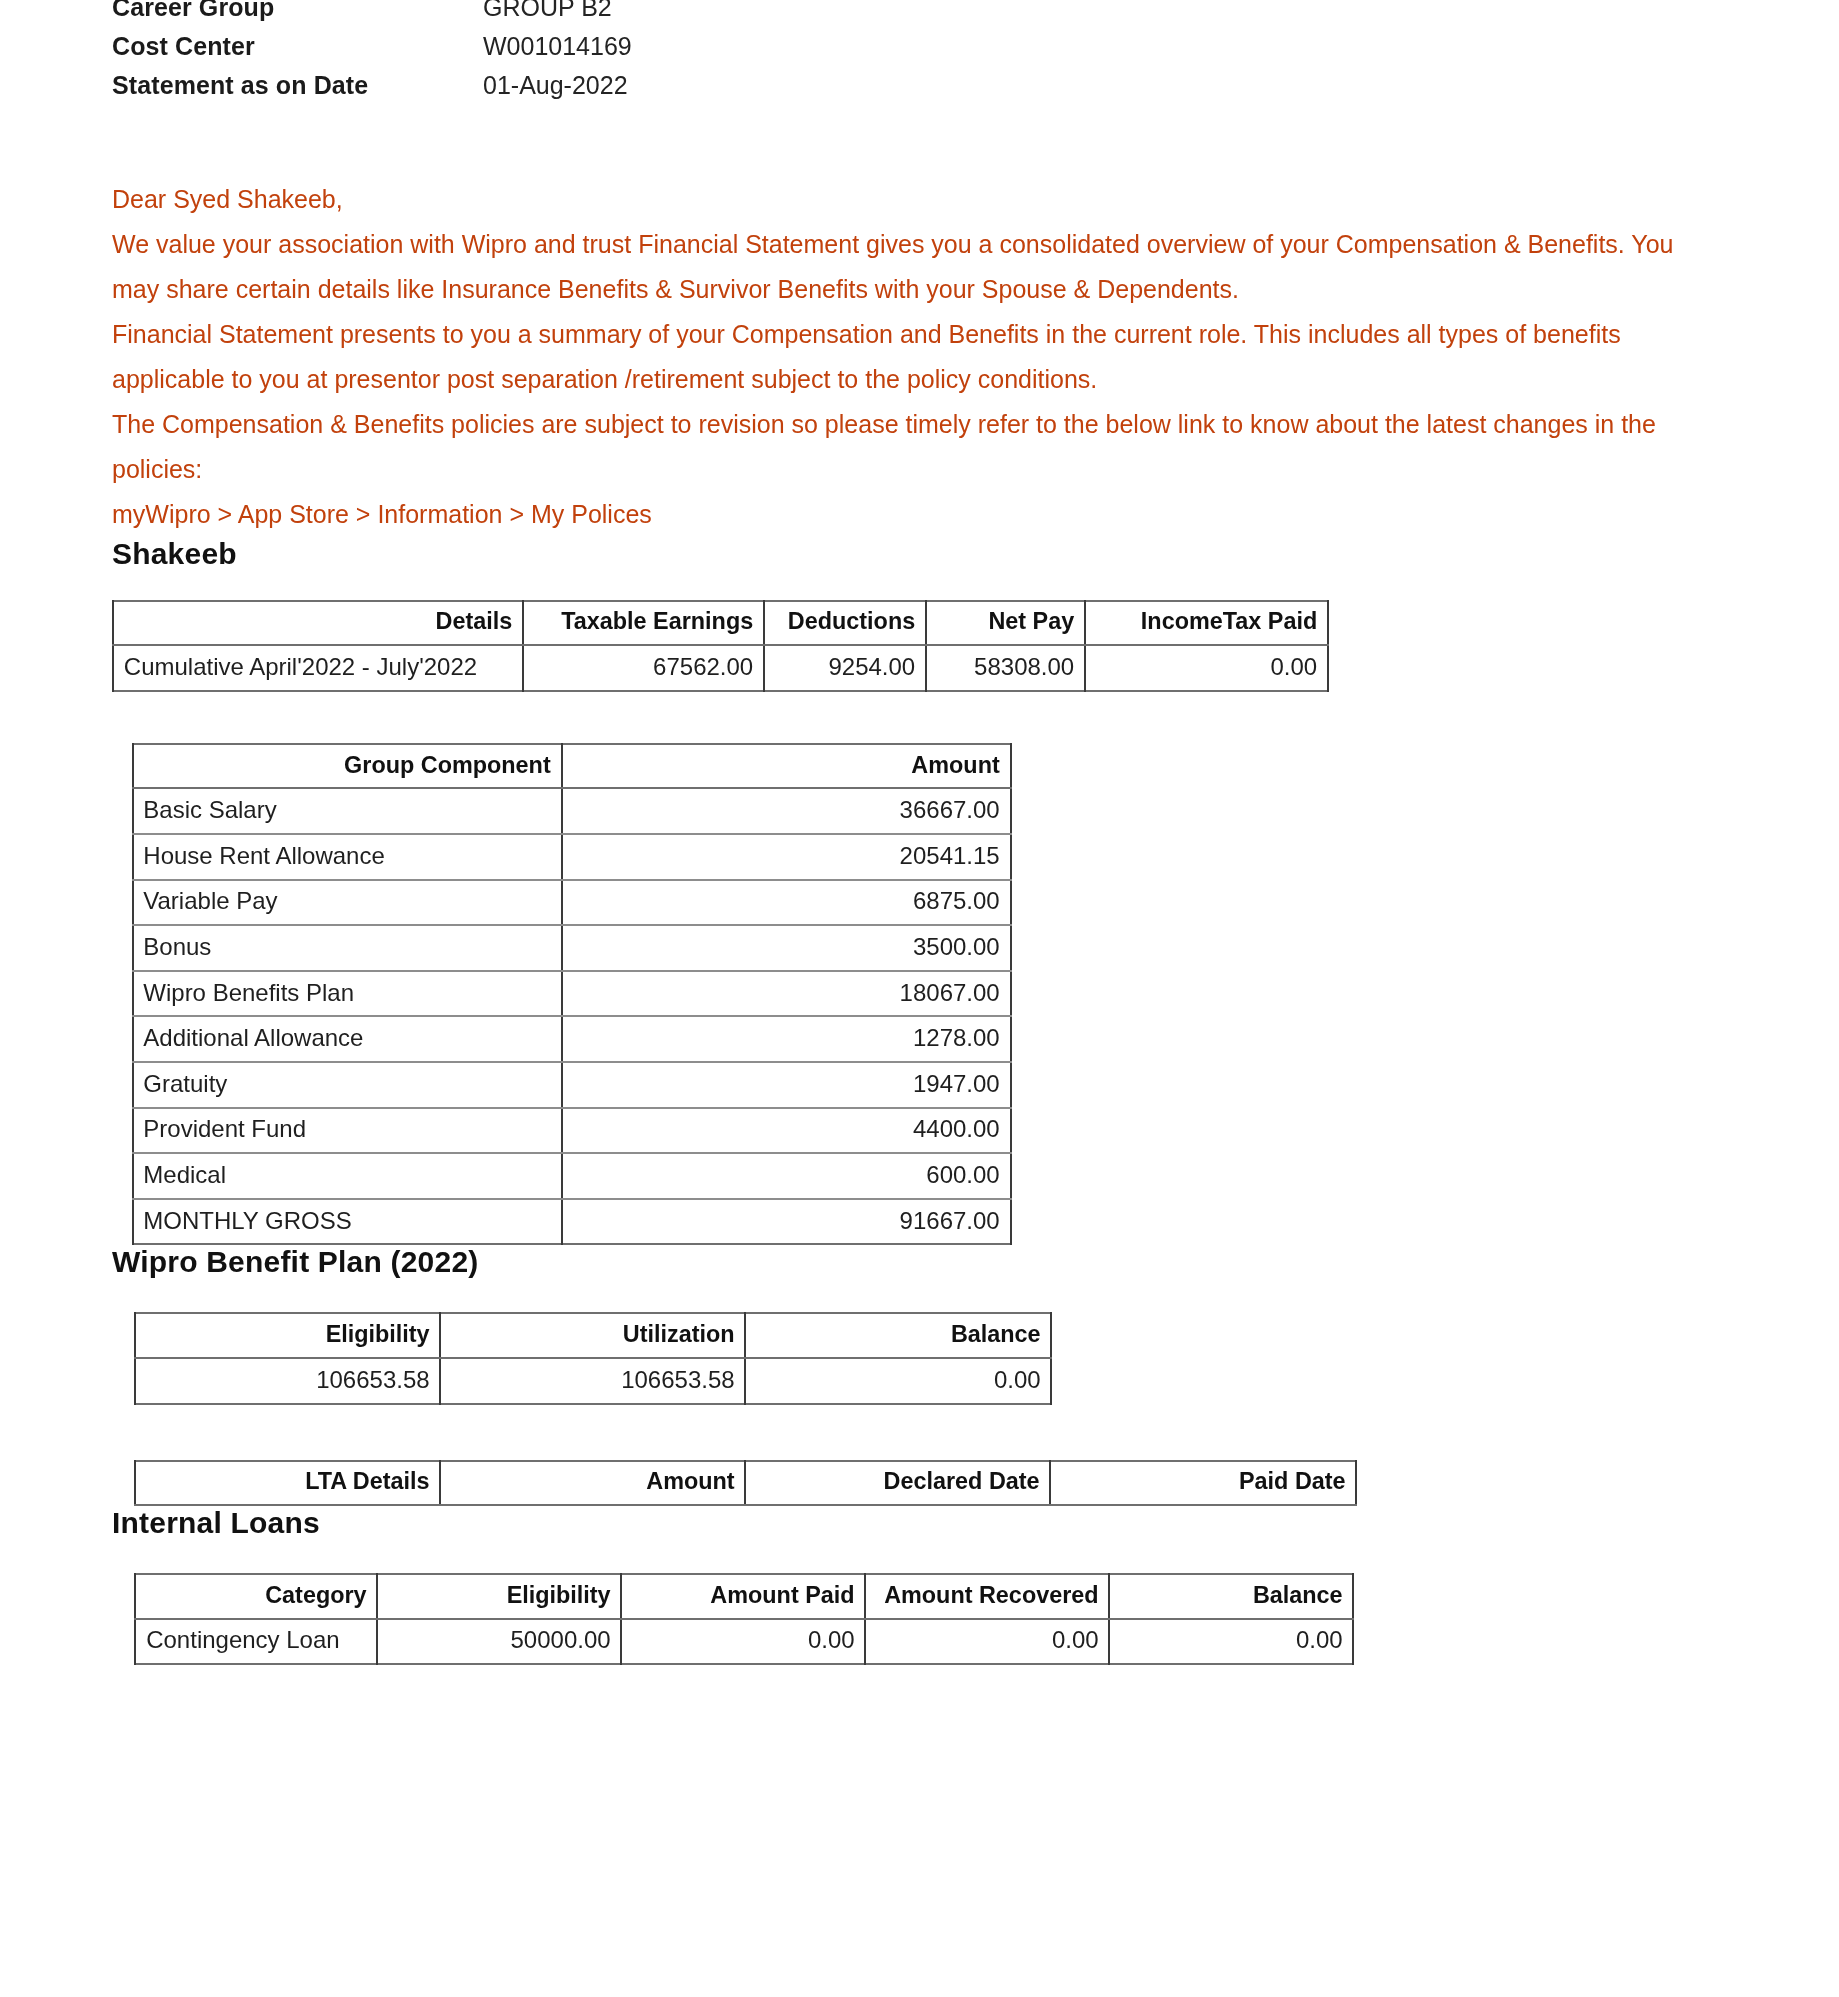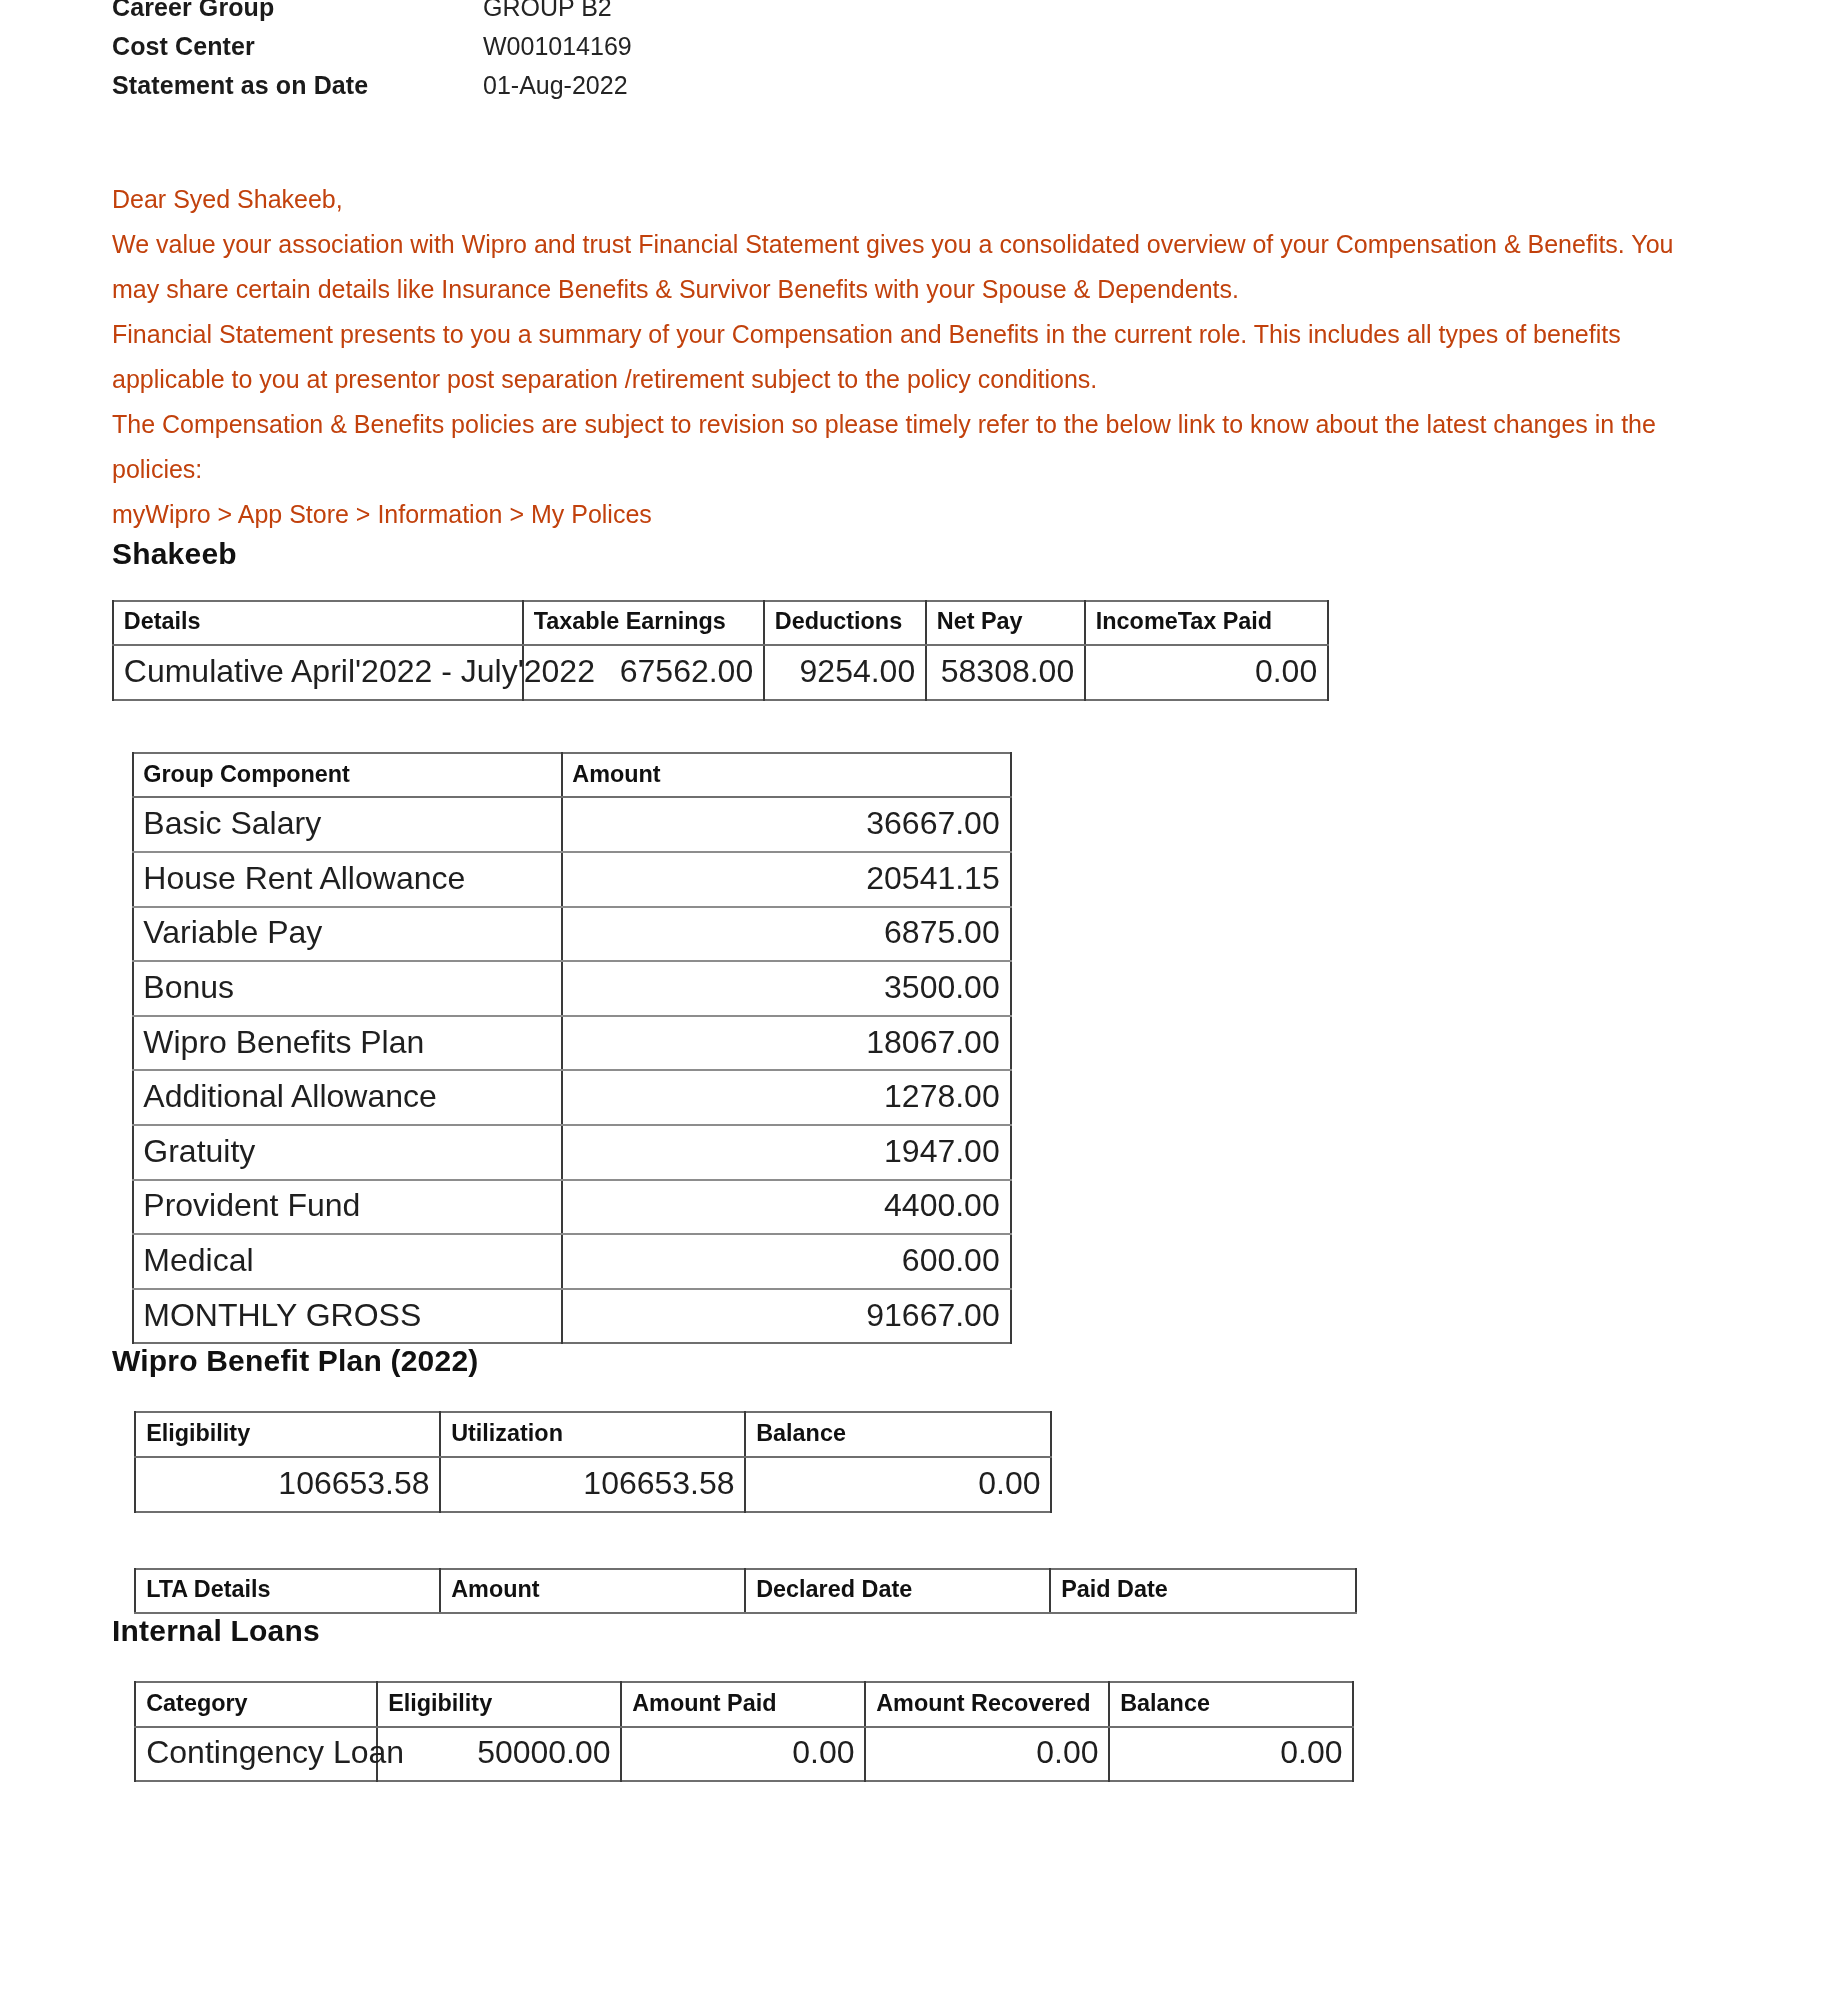--- a/index.html
+++ b/index.html
@@ -84,30 +84,30 @@
     table-layout: fixed;
     border-top: 2.9px solid #6f6f6f;
     border-bottom: 2.9px solid #6f6f6f;
     border-left: 2px solid #3a3a3a;
     border-right: 2px solid #3a3a3a;
     background: #fff;
   }
   table.doc th {
     font-size: 23.4px;
     font-weight: bold;
-    text-align: left;
+    text-align: right;
     padding: 6.8px 9.8px 8.8px 9.8px;
     border-left: 2px solid #3a3a3a;
     border-right: 2px solid #3a3a3a;
     border-bottom: 2.9px solid #6f6f6f;
     color: #111;
     white-space: nowrap;
   }
   table.doc td {
-    font-size: 32px;
+    font-size: 24px;
     padding: 6.8px 9.8px 8.8px 9.8px;
     border-left: 2px solid #3a3a3a;
     border-right: 2px solid #3a3a3a;
     border-bottom: 2px solid #8d8d8d;
     color: #1f1f1f;
     white-space: nowrap;
   }
   table.doc tr:last-child td {
     border-bottom: none;
   }

